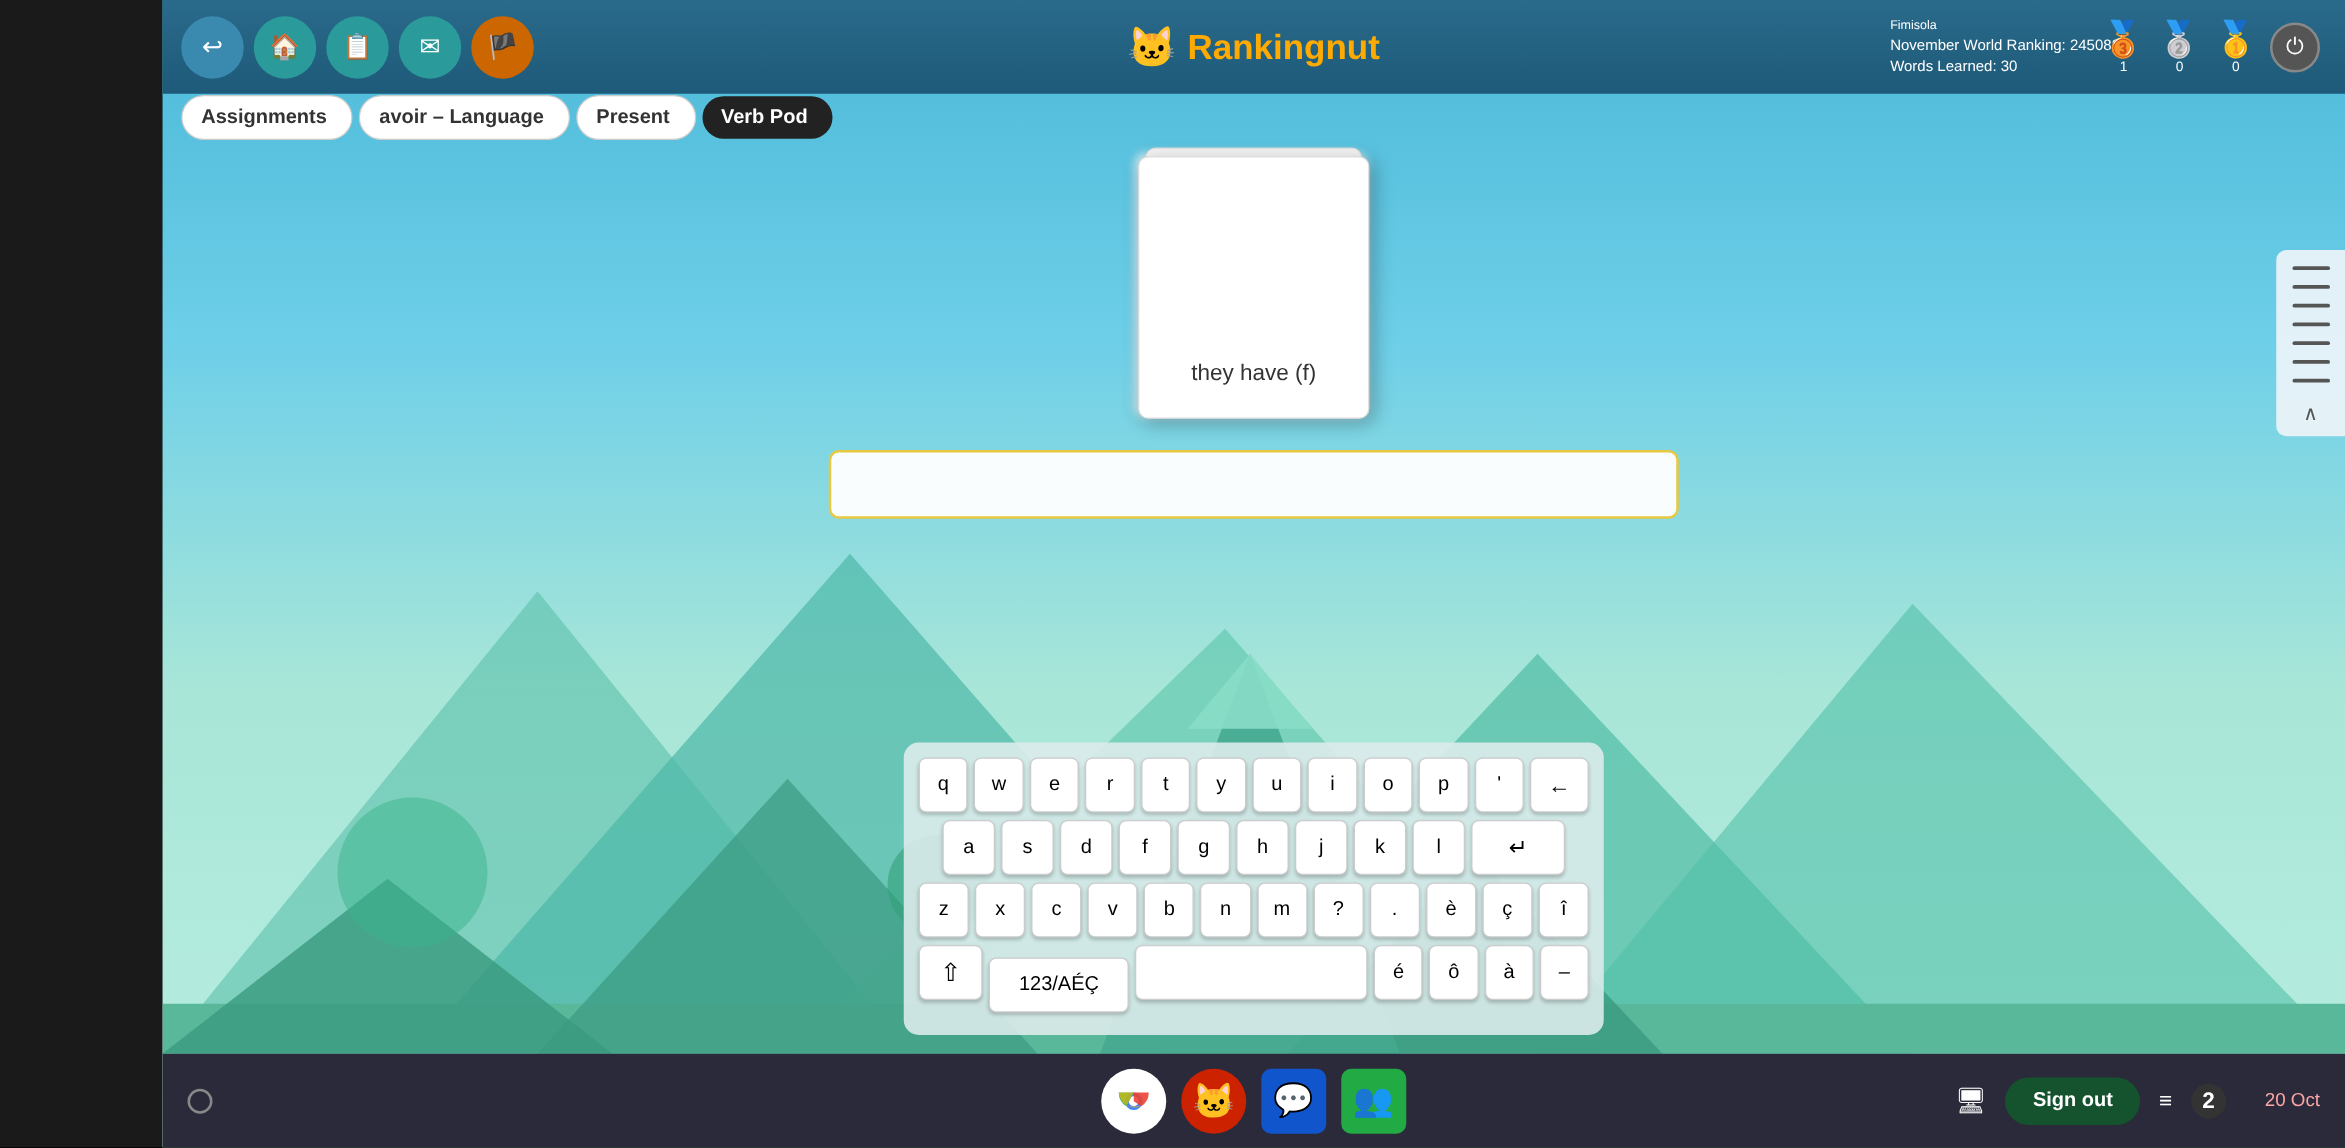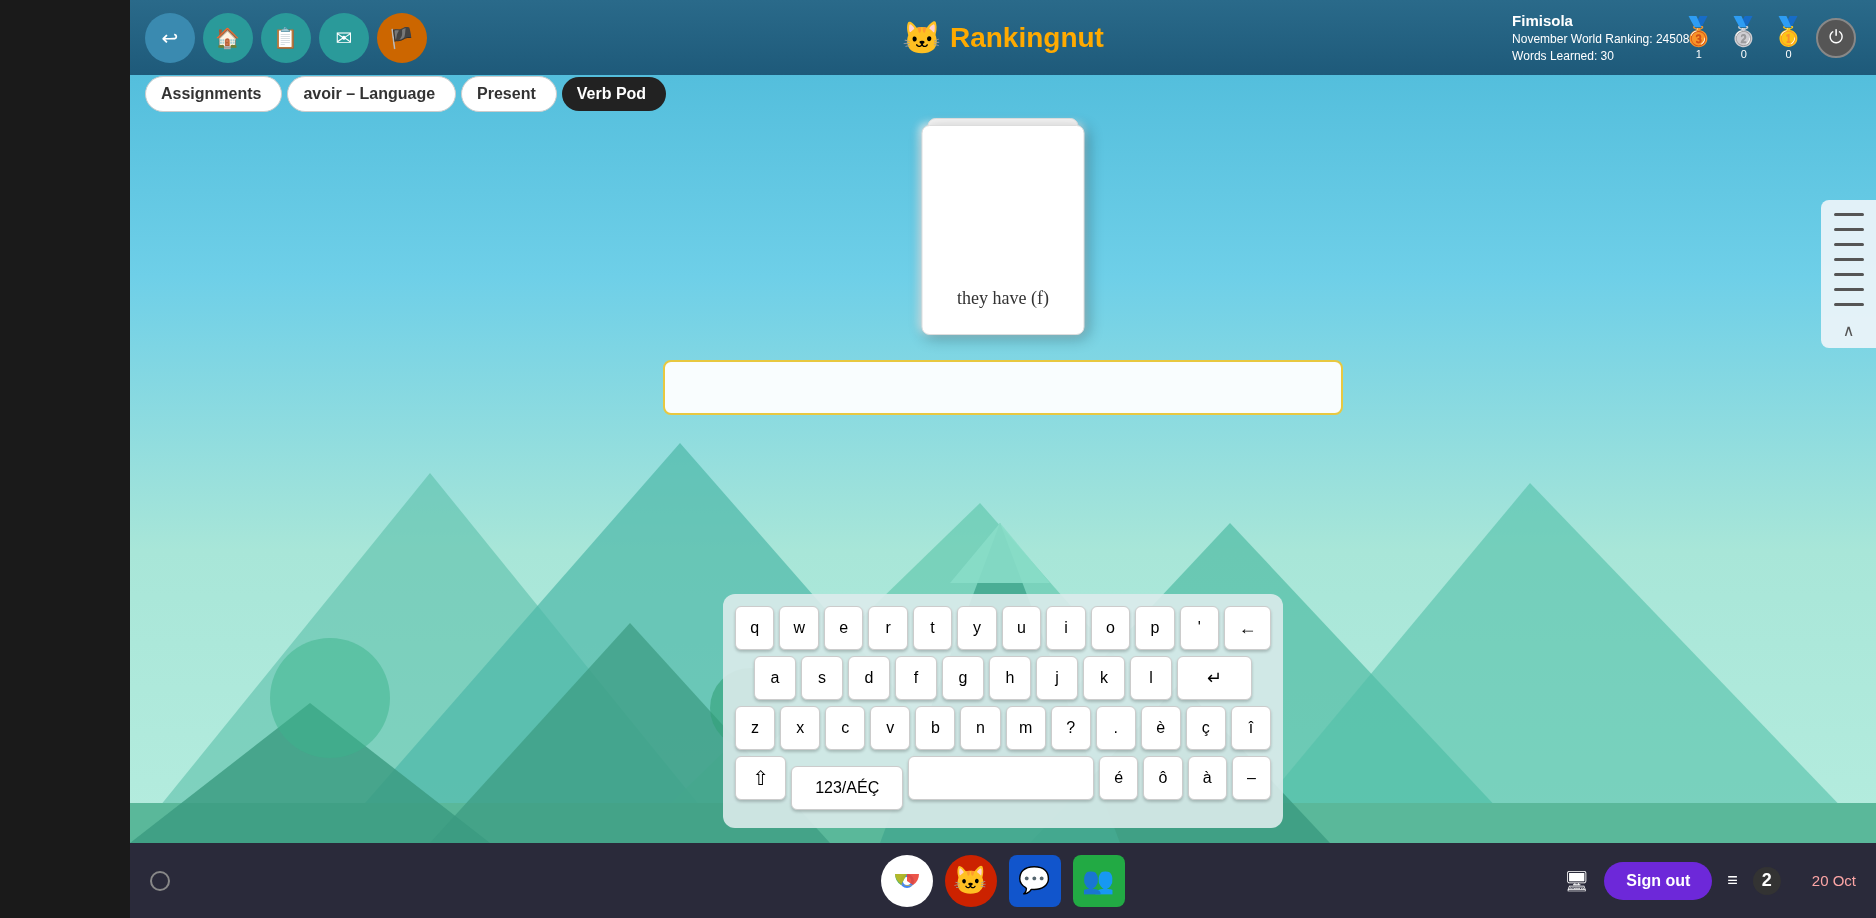--- a/index.html
+++ b/index.html
@@ -168,34 +168,33 @@
       position: absolute;
       top: 125px;
       left: 50%;
       transform: translateX(-50%);
       display: flex;
       flex-direction: column;
       align-items: center;
     }
 
     #flashcard {
-      width: 163px;
+      width: 185px;
       height: 210px;
       background: white;
       border-radius: 8px;
       box-shadow: 3px 3px 15px rgba(0,0,0,0.3), -2px -2px 8px rgba(255,255,255,0.8);
       display: flex;
       align-items: flex-end;
       justify-content: center;
       padding-bottom: 25px;
       font-size: 18px;
       color: #333;
       border: 1px solid #ddd;
       position: relative;
-      font-family: Liberation Serif, serif;
     }
 
     #flashcard::before {
       content: '';
       position: absolute;
       top: -8px;
       left: 5px;
       right: 5px;
       height: 210px;
       background: #f5f5f5;
@@ -361,21 +360,21 @@
     #taskbar-right {
       position: absolute;
       right: 20px;
       display: flex;
       align-items: center;
       gap: 15px;
       color: white;
     }
 
     #sign-out-btn {
-      background: #6d28d9;
+      background: #14532d;
       color: white;
       border: none;
       padding: 10px 22px;
       border-radius: 20px;
       font-size: 16px;
       font-weight: bold;
       cursor: pointer;
     }
 
     
@@ -434,21 +433,21 @@
     </div>
 
     <div id="logo">
       <span style="font-size:32px;">🐱</span>
       <div id="logo-text">
         <span>Ranking</span><span style="color:#ffaa00;">nut</span>
       </div>
     </div>
 
     <div id="user-info">
-      <div style="font-weight:bold;font-size:15px;">Fimisola</div>
+      <div style="font-weight:normal;font-size:10px;">Fimisola</div>
       <div>November World Ranking: 245088</div>
       <div>Words Learned: 30</div>
     </div>
 
     <div id="badges">
       <div class="badge-item">
         <span class="badge-icon">🥉</span>
         <span>1</span>
       </div>
       <div class="badge-item">

